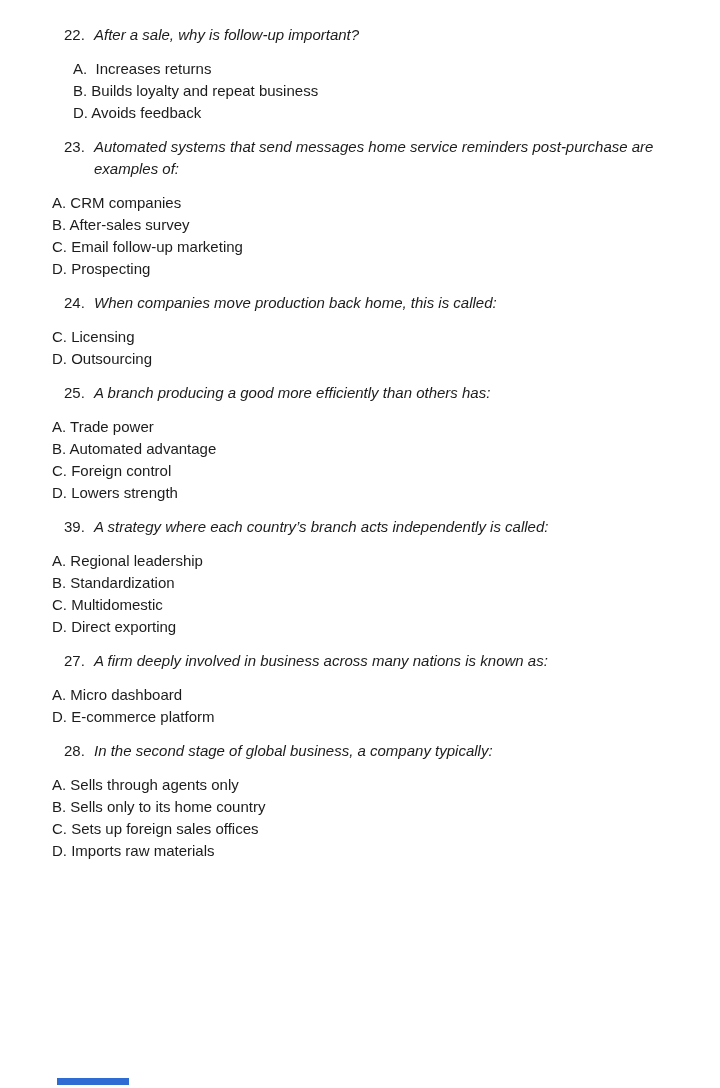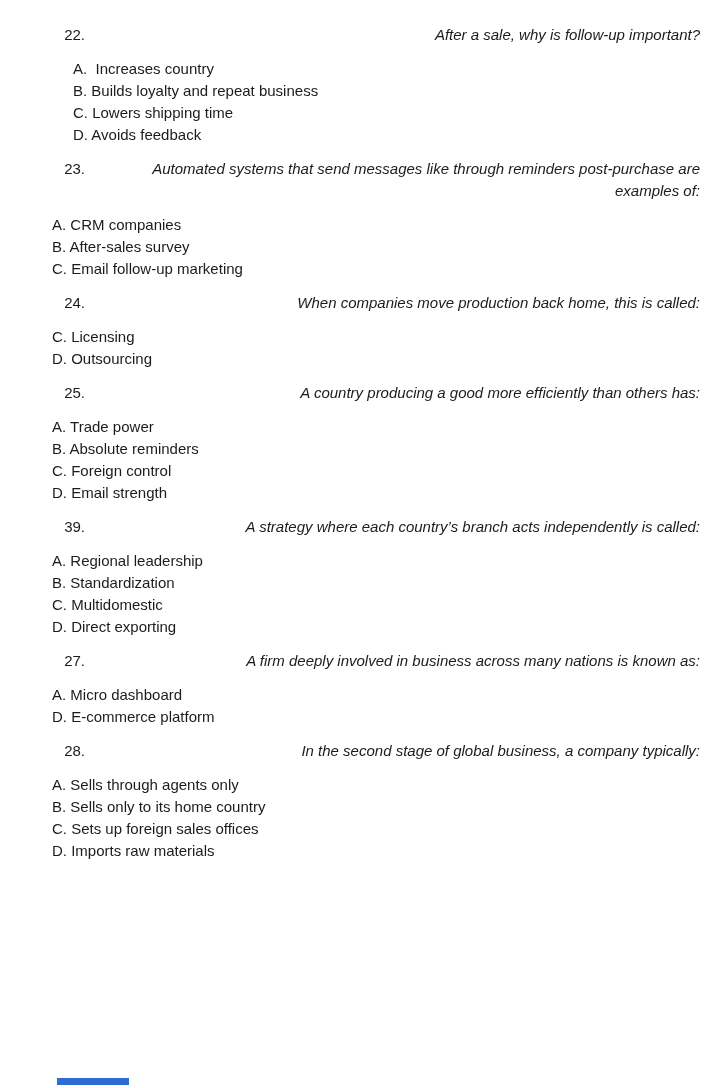--- a/index.html
+++ b/index.html
@@ -18,22 +18,21 @@
     color: #1c1c1c;
   }
   .doc {
     padding: 24px 20px 0 52px;
   }
   .q {
     margin: 0;
   }
   .q-row {
     display: flex;
-    margin: 0 0 12px 3px;
-    text-align: right;
+    margin: 0 0 12px 12px;
   }
   .q-num {
     width: 30px;
     flex-shrink: 0;
   }
   .q-text {
     flex: 1;
     white-space: pre-wrap;
     font-style: italic;
   }
@@ -59,61 +58,61 @@
 <body>
 
 <main class="doc">
 
   <article class="q">
     <div class="q-row">
       <span class="q-num">22.</span>
       <span class="q-text">After a sale, why is follow-up important?</span>
     </div>
     <div class="options indented">
-      <div class="option">A.  Increases country</div>
+      <div class="option">A.  Increases returns</div>
       <div class="option">B. Builds loyalty and repeat business</div>
-      <div class="option">C. Lowers shipping time</div>
       <div class="option">D. Avoids feedback</div>
     </div>
   </article>
 
   <article class="q">
     <div class="q-row">
       <span class="q-num">23.</span>
-      <span class="q-text">Automated systems that send messages like through reminders post-purchase are
+      <span class="q-text">Automated systems that send messages home service reminders post-purchase are
 examples of:</span>
     </div>
     <div class="options">
       <div class="option">A. CRM companies</div>
       <div class="option">B. After-sales survey</div>
       <div class="option">C. Email follow-up marketing</div>
+      <div class="option">D. Prospecting</div>
     </div>
   </article>
 
   <article class="q">
     <div class="q-row">
       <span class="q-num">24.</span>
       <span class="q-text">When companies move production back home, this is called:</span>
     </div>
     <div class="options">
       <div class="option">C. Licensing</div>
       <div class="option">D. Outsourcing</div>
     </div>
   </article>
 
   <article class="q">
     <div class="q-row">
       <span class="q-num">25.</span>
-      <span class="q-text">A country producing a good more efficiently than others has:</span>
+      <span class="q-text">A branch producing a good more efficiently than others has:</span>
     </div>
     <div class="options">
       <div class="option">A. Trade power</div>
-      <div class="option">B. Absolute reminders</div>
+      <div class="option">B. Automated advantage</div>
       <div class="option">C. Foreign control</div>
-      <div class="option">D. Email strength</div>
+      <div class="option">D. Lowers strength</div>
     </div>
   </article>
 
   <article class="q">
     <div class="q-row">
       <span class="q-num">39.</span>
       <span class="q-text">A strategy where each country’s branch acts independently is called:</span>
     </div>
     <div class="options">
       <div class="option">A. Regional leadership</div>

